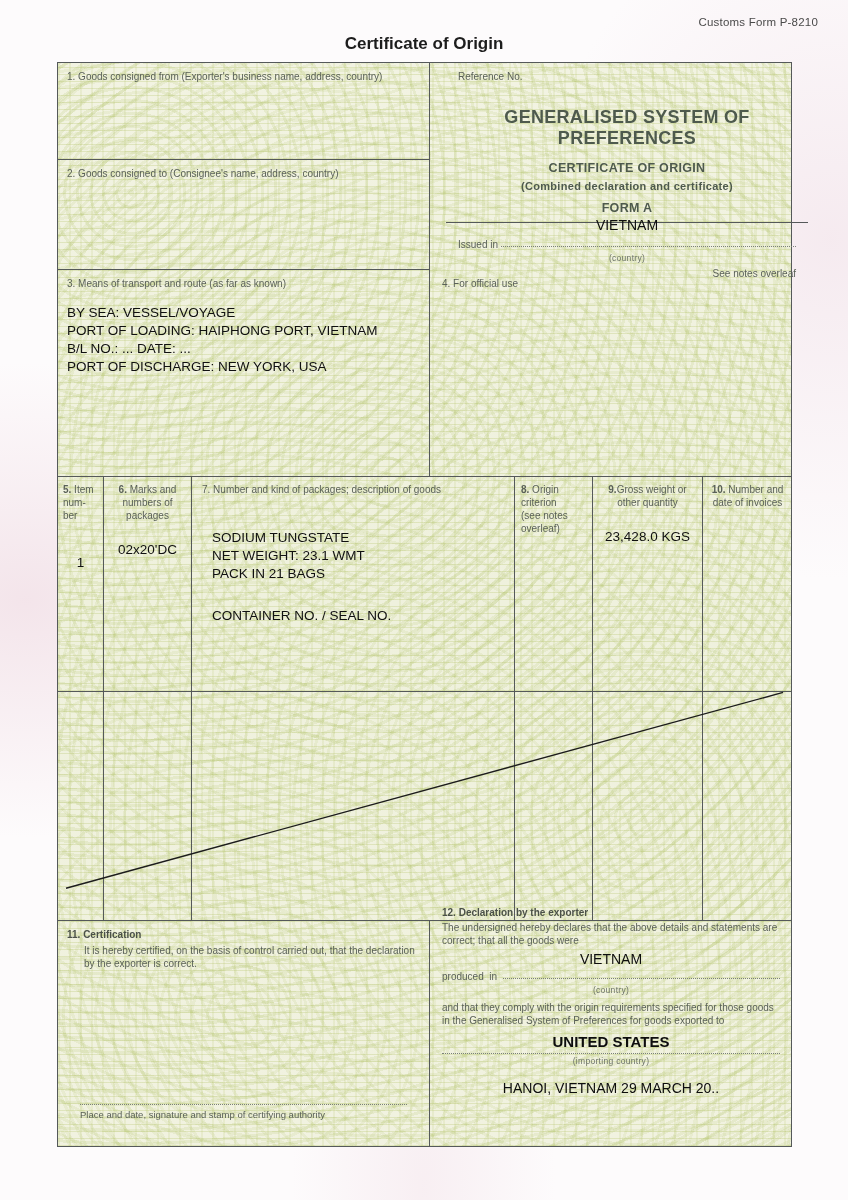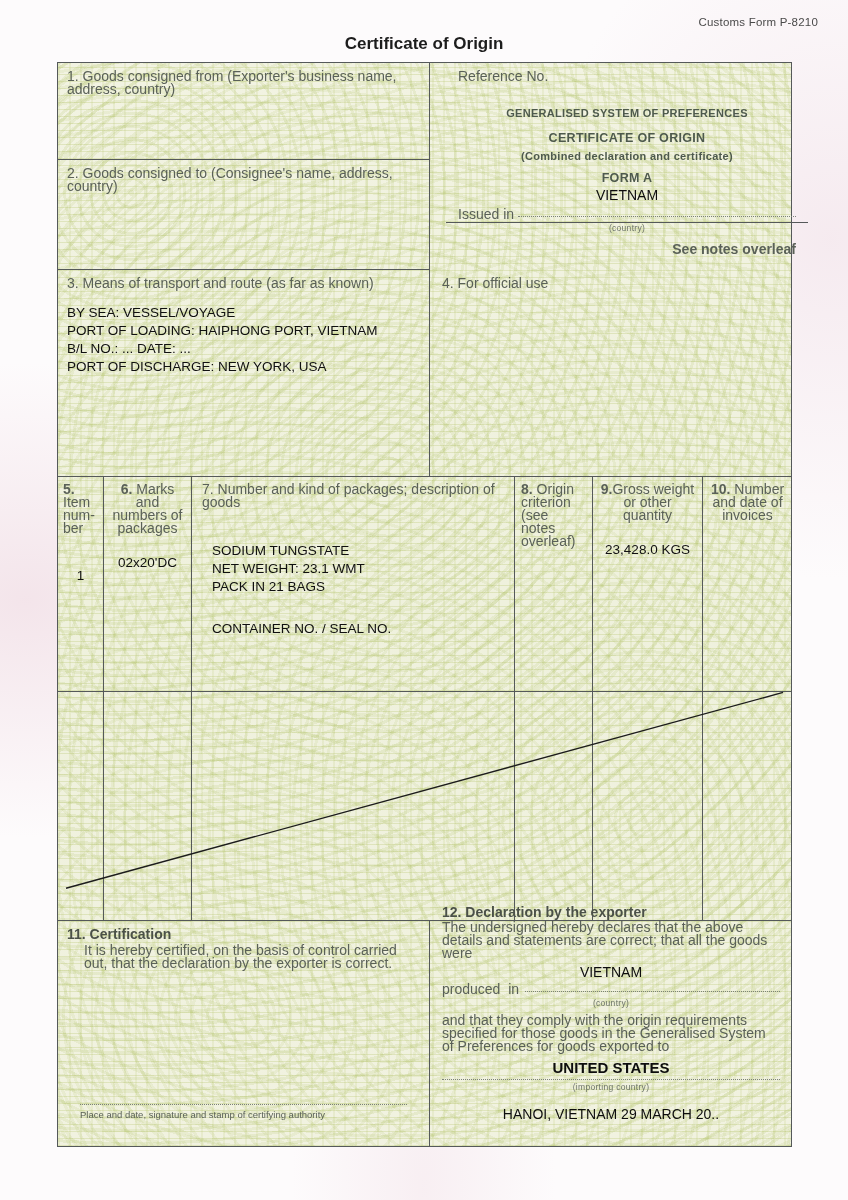--- a/index.html
+++ b/index.html
@@ -95,21 +95,21 @@
   }
 
   .box {
     position: absolute;
     box-sizing: border-box;
   }
   .br { border-right: 1px solid #55595a; }
   .bb { border-bottom: 1px solid #55595a; }
 
   .cap {
-    font-size: 14px;
+    font-size: 10px;
     color: #5a6158;
     line-height: 13px;
   }
   .cap b { font-weight: bold; color: #4b5148; }
 
   .num {
     font-weight: bold;
   }
 
   .filled {
@@ -163,34 +163,34 @@
 
     <div class="box br bb" style="left:0; top:97px; width:372px; height:110px; padding:7px 9px;">
       <div class="cap">2. Goods consigned to (Consignee's name, address, country)</div>
       <div class="filled" style="margin-top:6px;"></div>
     </div>
 
     <div class="box bb" style="left:388px; top:0; width:362px; height:160px; padding:7px 12px;">
       <div class="cap">Reference No.</div>
       <div class="filled" style="height:14px;"></div>
 
-      <div class="gsp-line" style="font-size:11px; margin-top:10px;">GENERALISED SYSTEM OF PREFERENCES</div>
+      <div class="gsp-line" style="font-size:18px; margin-top:10px;">GENERALISED SYSTEM OF PREFERENCES</div>
       <div class="gsp-line" style="font-size:12.5px; margin-top:12px;">CERTIFICATE OF ORIGIN</div>
       <div class="gsp-line" style="font-size:11px; margin-top:5px;">(Combined declaration and certificate)</div>
       <div class="gsp-line" style="font-size:12.5px; margin-top:9px;">FORM A</div>
 
       <div style="font-size:14px; color:#0d0d0d; text-align:center; margin-top:2px;">VIETNAM</div>
 
       <div style="display:flex; align-items:flex-end; margin-top:5px;">
         <span class="cap" style="white-space:pre;">Issued in </span>
         <span class="dotline" style="flex:1; margin-bottom:4px;"></span>
       </div>
       <div class="tiny" style="margin-top:2px;">(country)</div>
 
-      <div class="cap" style="text-align:right; margin-top:10px;font-weight:bold;">See notes overleaf</div>
+      <div class="cap" style="text-align:right; margin-top:4px;">See notes overleaf</div>
     </div>
 
     <div class="box br bb" style="left:0; top:207px; width:372px; height:207px; padding:7px 9px;">
       <div class="cap">3. Means of transport and route (as far as known)</div>
       <div style="margin-top:14px;">
         <div class="filled">BY SEA: VESSEL/VOYAGE</div>
         <div class="filled">PORT OF LOADING: HAIPHONG PORT, VIETNAM</div>
         <div class="filled">B/L NO.: ... DATE: ...</div>
         <div class="filled">PORT OF DISCHARGE: NEW YORK, USA</div>
       </div>

